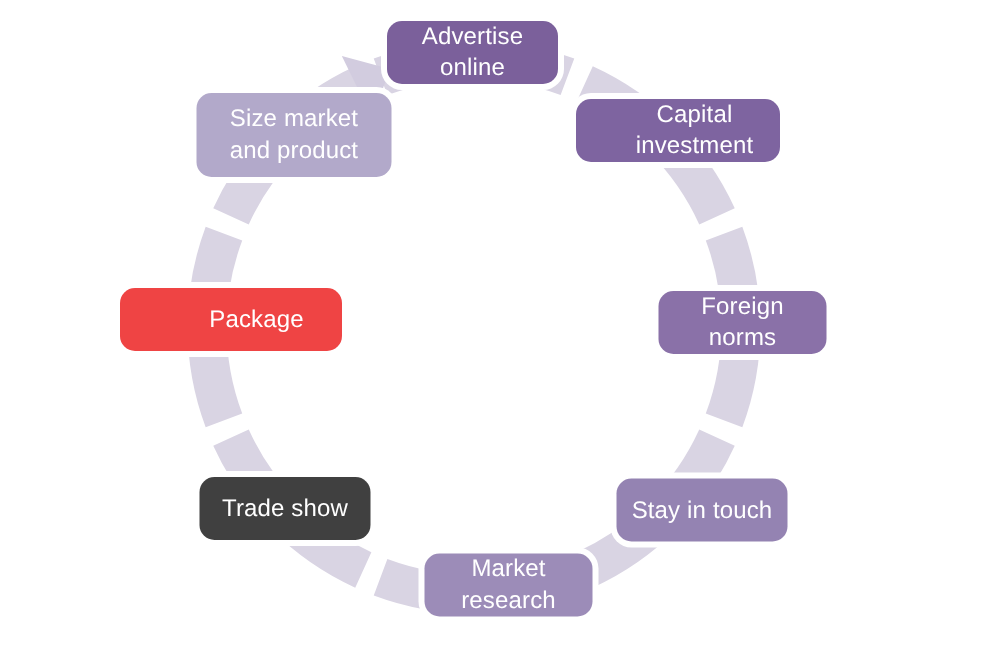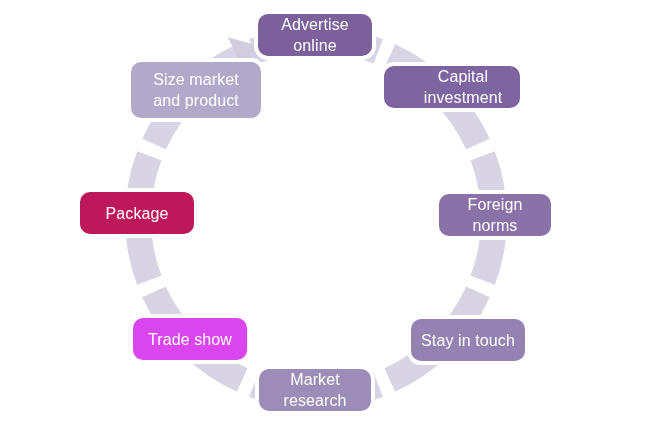--- a/index.html
+++ b/index.html
@@ -70,23 +70,23 @@
 online</div>
 
   <div class="node p1" style="background: rgb(126, 100, 160);">Capital
 investment</div>
 
   <div class="node p2" style="background: rgb(138, 113, 168);">Foreign
 norms</div>
 
   <div class="node p3" style="background: rgb(148, 131, 178);">Stay in touch</div>
 
-  <div class="node p4" style="background: rgb(156, 140, 184);">Market
+  <div class="node p4" style="background: rgb(156, 140, 184); margin-left: 24px;">Market
 research</div>
 
-  <div class="node p5" style="background: #d946ef;">Trade show</div>
+  <div class="node p5" style="background: #404040;">Trade show</div>
 
-  <div class="node p6" style="background: #be185d;">Package</div>
+  <div class="node p6" style="background: #ef4444; padding-left: 34px;">Package</div>
 
   <div class="node p7" style="background: rgb(178, 169, 202);">Size market
 and product</div>
 
 </div>
 
 </body></html>

